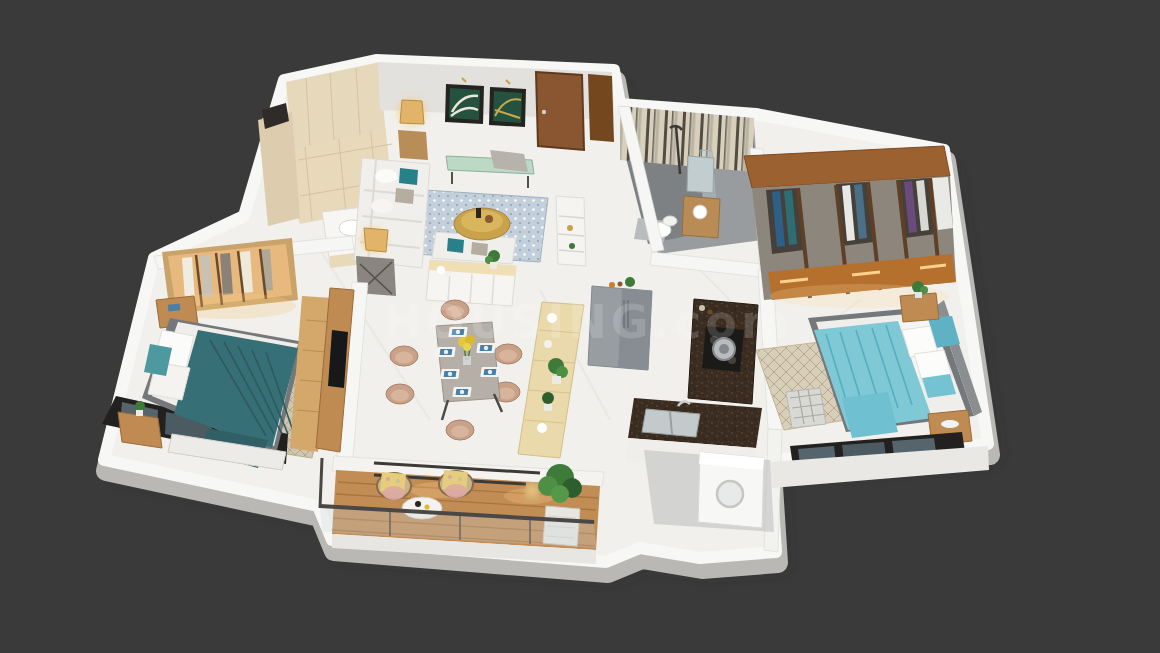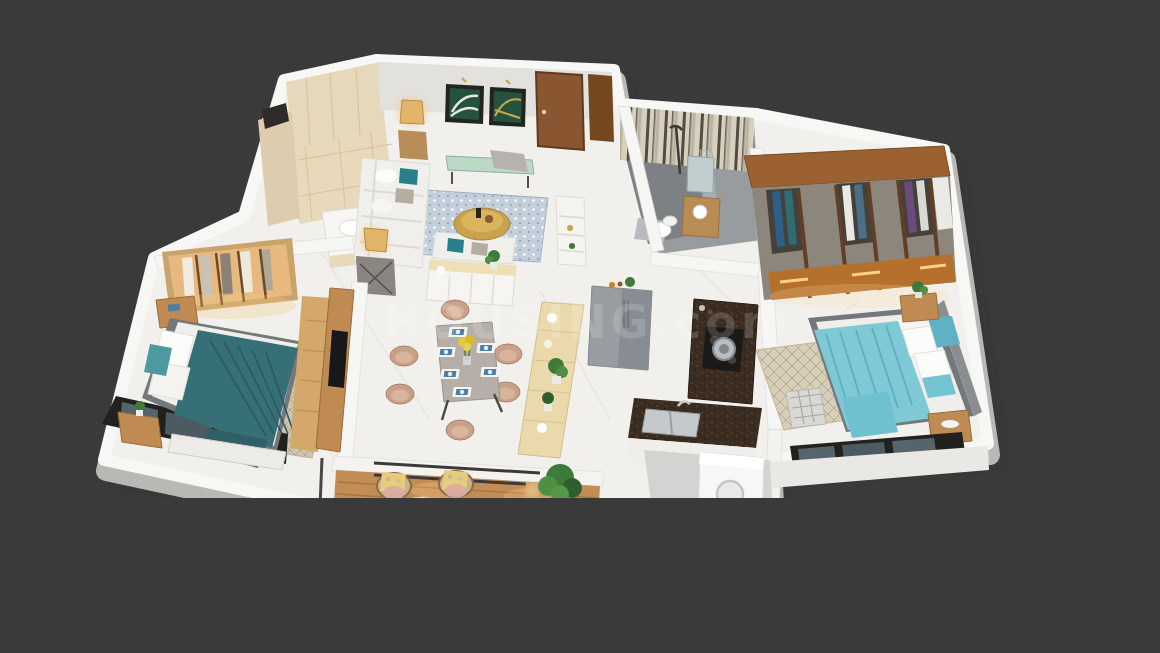--- a/index.html
+++ b/index.html
@@ -1,16 +1,16 @@
 <!DOCTYPE html>
 <html style="--bg: #3a3a3b; --floor: #f1f0ec; --wallTop: #f7f7f5; --wallShade: #c9c8c4; --tileBeige: #e7d9ba; --tileLine: #d5c3a0; --bathStripeA: #d8d0bc; --bathStripeB: #514d45; --bathFloor: #999c9e; --showerFloor: #7e8184; --woodOak: #c08b52; --woodLight: #ead9aa; --woodDeck: #c28d55; --woodDark: #6b4a2e; --woodTop: #9c6130; --tealDuvet: #366f76; --tealPillow: #4e98a0; --aquaDuvet: #7fc8d6; --aquaDeep: #5fb2c4; --sofa: #f0efec; --accentTeal: #27808a; --artGreen: #24523e; --gold: #c9a24b; --granite: #3a2c21; --fridge: #979da1; --chairBlush: #c9a088; --tableTop: #b5afa8; --placematBlue: #4a7fa8; --rugBlue: #c3cfdb; --rugBeige: #d8cfba; --rugBedroom: #cfc6b0; --lampGlow: #f3c979; --plant: #3e7a3a; --plantDark: #2f5e2e; --frameDark: #3a3833; --doorBrown: #8a5531; --fabricTaupe: #8d867c; --clothesBlue: #2e5f86; --clothesPurple: #6b4a7e; --drawerOrange: #b5702e; --drawerGlow: #ffcf8e; --bedFrame: #74787b; --watermark: rgba(255,255,255,0.16);"><head>
 <meta charset="utf-8">
 <style>
   html,body{margin:0;padding:0;background:#3a3a3b;}
-  .stage{position:relative;width:1160px;height:498px;overflow:hidden;background:var(--bg,#3a3a3b);}
+  .stage{position:relative;width:1160px;height:653px;overflow:hidden;background:var(--bg,#3a3a3b);}
   svg{position:absolute;left:0;top:0;}
   .wm{font-family:"DejaVu Sans","Liberation Sans",sans-serif;font-weight:bold;letter-spacing:4px;}
 </style>
 </head>
 <body>
 
 <div class="stage">
 <svg width="1160" height="653" viewBox="0 0 1160 653">
 <defs>
   <filter id="soft" x="-30%" y="-30%" width="160%" height="160%">

